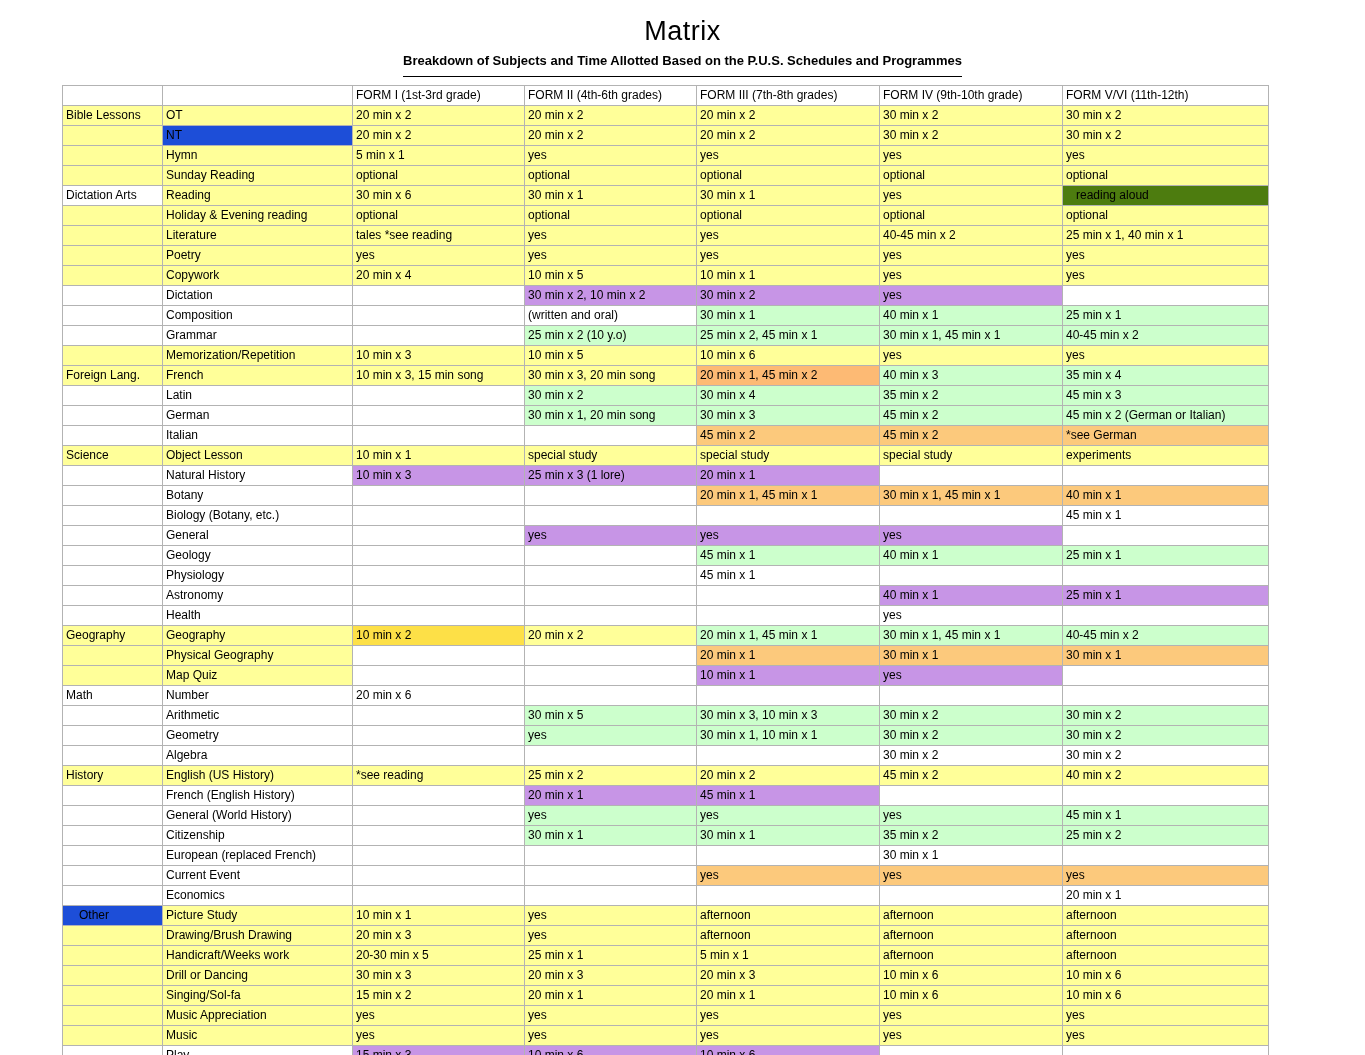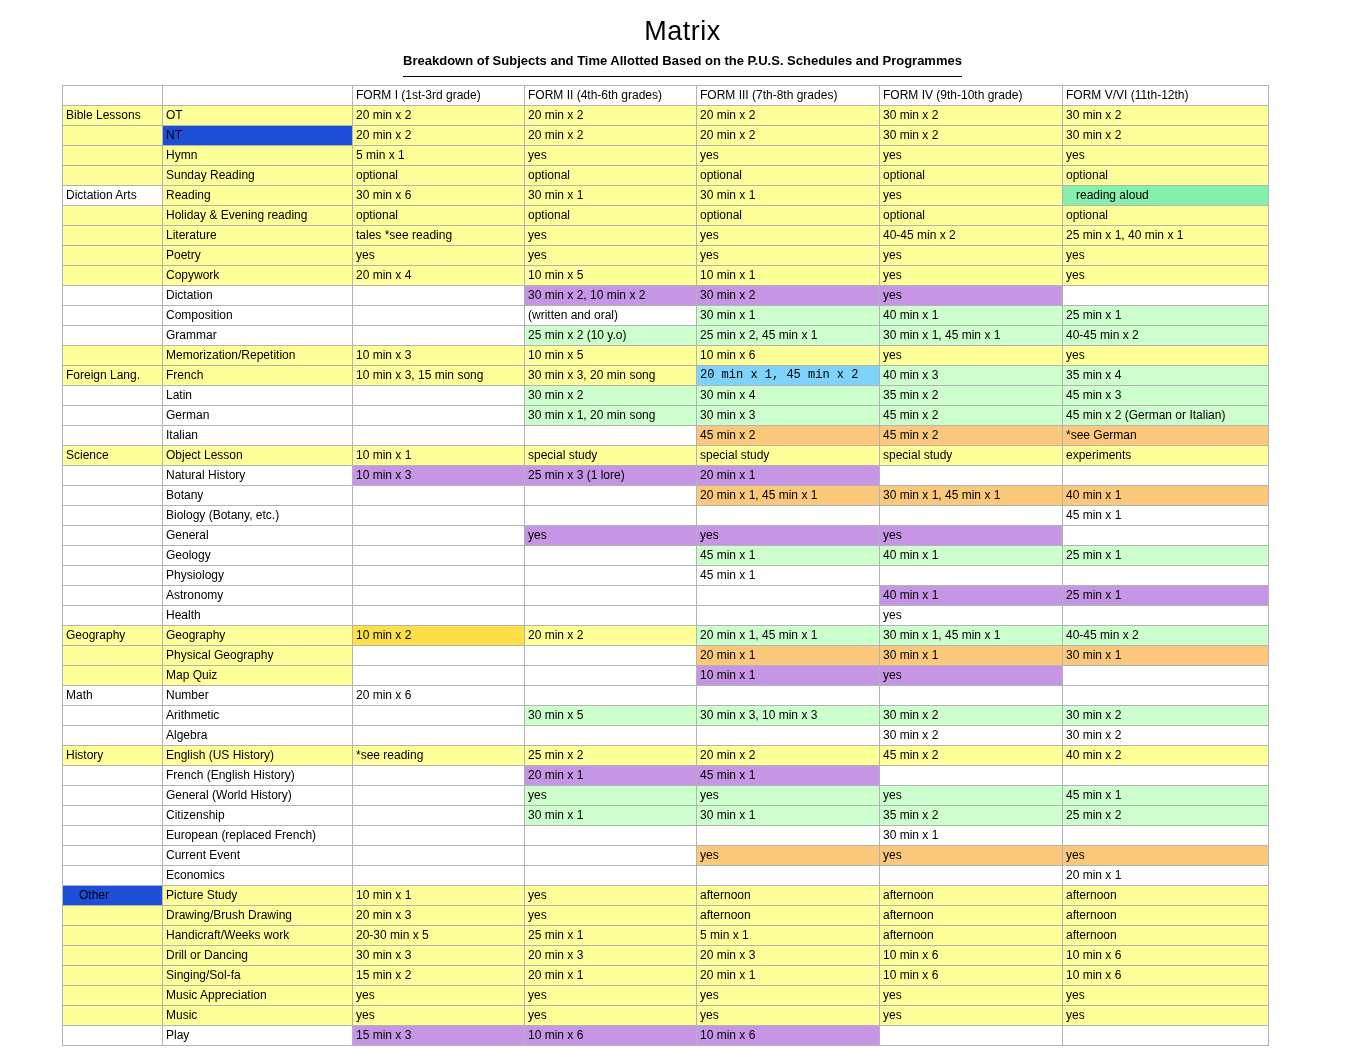--- a/index.html
+++ b/index.html
@@ -126,21 +126,21 @@
           <td style="background: rgb(255, 255, 153);">optional</td>
           <td style="background: rgb(255, 255, 153);">optional</td>
         </tr>
         <tr>
           <td style="background: rgb(255, 255, 255);">Dictation Arts</td>
           <td style="background: rgb(255, 255, 153);">Reading</td>
           <td style="background: rgb(255, 255, 153);">30 min x 6</td>
           <td style="background: rgb(255, 255, 153);">30 min x 1</td>
           <td style="background: rgb(255, 255, 153);">30 min x 1</td>
           <td style="background: rgb(255, 255, 153);">yes</td>
-          <td style="background: #86efac; padding-left: 13px;">reading aloud</td>
+          <td style="background: #4d7c0f; padding-left: 13px;">reading aloud</td>
         </tr>
         <tr>
           <td style="background: rgb(255, 255, 153);"></td>
           <td style="background: rgb(255, 255, 153);">Holiday &amp; Evening reading</td>
           <td style="background: rgb(255, 255, 153);">optional</td>
           <td style="background: rgb(255, 255, 153);">optional</td>
           <td style="background: rgb(255, 255, 153);">optional</td>
           <td style="background: rgb(255, 255, 153);">optional</td>
           <td style="background: rgb(255, 255, 153);">optional</td>
         </tr>
@@ -205,21 +205,21 @@
           <td style="background: rgb(255, 255, 153);">10 min x 5</td>
           <td style="background: rgb(255, 255, 153);">10 min x 6</td>
           <td style="background: rgb(255, 255, 153);">yes</td>
           <td style="background: rgb(255, 255, 153);">yes</td>
         </tr>
         <tr>
           <td style="background: rgb(255, 255, 153);">Foreign Lang.</td>
           <td style="background: rgb(255, 255, 153);">French</td>
           <td style="background: rgb(255, 255, 153);">10 min x 3, 15 min song</td>
           <td style="background: rgb(255, 255, 153);">30 min x 3, 20 min song</td>
-          <td style="background: #7dd3fc; font-family: Liberation Mono, monospace;">20 min x 1, 45 min x 2</td>
+          <td style="background: #fdba74;">20 min x 1, 45 min x 2</td>
           <td style="background: rgb(204, 255, 204);">40 min x 3</td>
           <td style="background: rgb(204, 255, 204);">35 min x 4</td>
         </tr>
         <tr>
           <td style="background: rgb(255, 255, 255);"></td>
           <td style="background: rgb(255, 255, 255);">Latin</td>
           <td style="background: rgb(255, 255, 255);"></td>
           <td style="background: rgb(204, 255, 204);">30 min x 2</td>
           <td style="background: rgb(204, 255, 204);">30 min x 4</td>
           <td style="background: rgb(204, 255, 204);">35 min x 2</td>
@@ -364,20 +364,29 @@
           <td style="background: rgb(255, 255, 255);"></td>
           <td style="background: rgb(255, 255, 255);">Arithmetic</td>
           <td style="background: rgb(255, 255, 255);"></td>
           <td style="background: rgb(204, 255, 204);">30 min x 5</td>
           <td style="background: rgb(204, 255, 204);">30 min x 3, 10 min x 3</td>
           <td style="background: rgb(204, 255, 204);">30 min x 2</td>
           <td style="background: rgb(204, 255, 204);">30 min x 2</td>
         </tr>
         <tr>
           <td style="background: rgb(255, 255, 255);"></td>
+          <td style="background: rgb(255, 255, 255);">Geometry</td>
+          <td style="background: rgb(255, 255, 255);"></td>
+          <td style="background: rgb(204, 255, 204);">yes</td>
+          <td style="background: rgb(204, 255, 204);">30 min x 1, 10 min x 1</td>
+          <td style="background: rgb(204, 255, 204);">30 min x 2</td>
+          <td style="background: rgb(204, 255, 204);">30 min x 2</td>
+        </tr>
+        <tr>
+          <td style="background: rgb(255, 255, 255);"></td>
           <td style="background: rgb(255, 255, 255);">Algebra</td>
           <td style="background: rgb(255, 255, 255);"></td>
           <td style="background: rgb(255, 255, 255);"></td>
           <td style="background: rgb(255, 255, 255);"></td>
           <td style="background: rgb(255, 255, 255);">30 min x 2</td>
           <td style="background: rgb(255, 255, 255);">30 min x 2</td>
         </tr>
         <tr>
           <td style="background: rgb(255, 255, 153);">History</td>
           <td style="background: rgb(255, 255, 153);">English (US History)</td>

